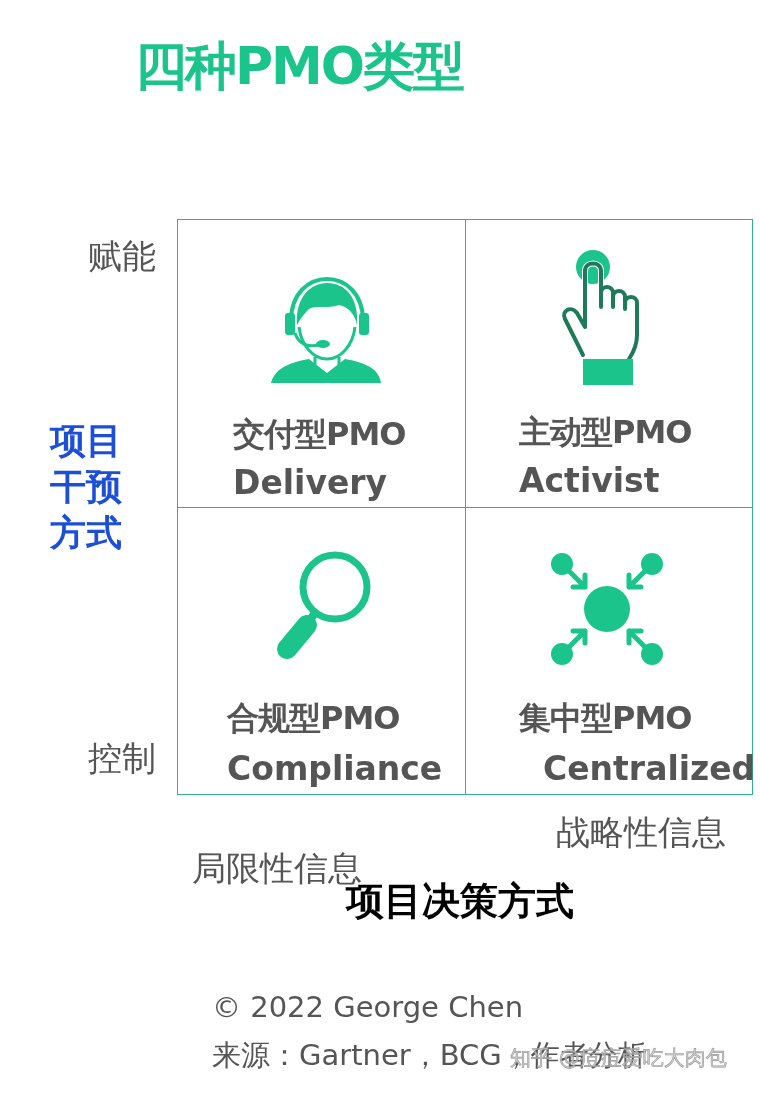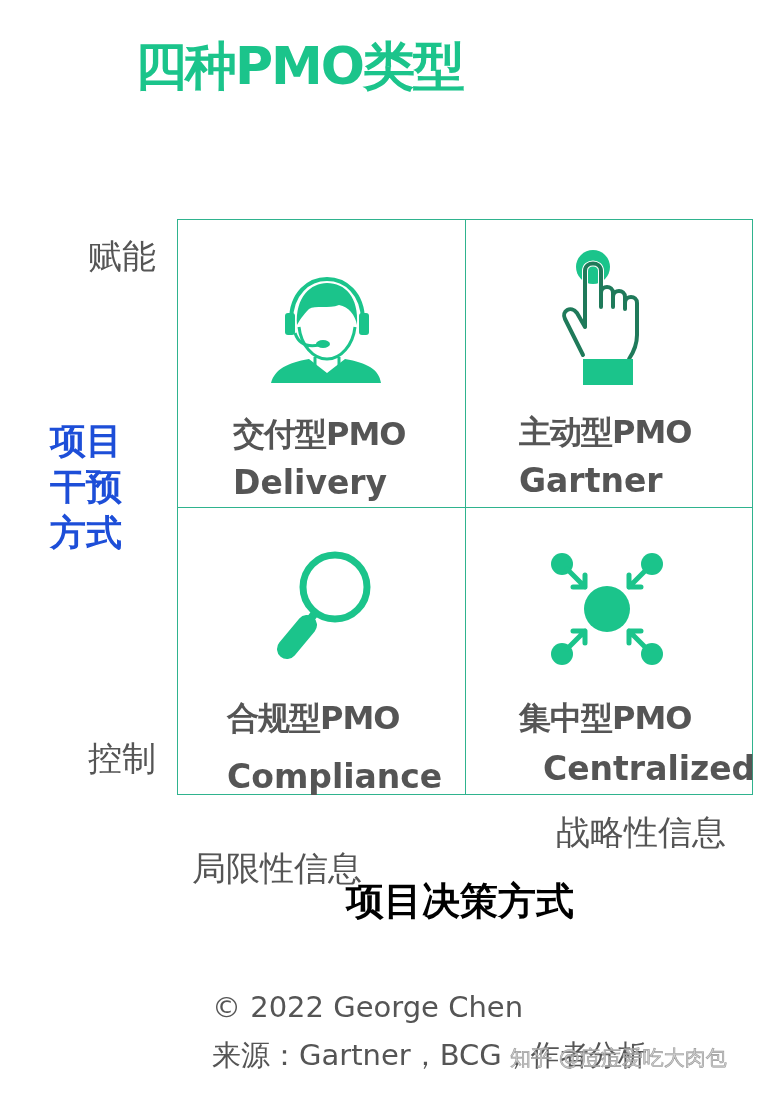--- a/index.html
+++ b/index.html
@@ -69,31 +69,31 @@
   </div>
 
   <div class="cell" style="left:288px; top:0;">
     <svg style="left:96px; top:28px;" width="90" height="140" viewBox="0 0 90 140">
       <circle cx="32" cy="20" r="17" fill="#1bc48b"></circle>
       <path d="M24 24 L24 62 M24 24 C24 14 40 14 40 24 L40 62" fill="none" stroke="#ffffff" stroke-width="6"></path>
       <path d="M24 80 L24 24 C24 14 40 14 40 24 L40 60 L40 46 C40 38 52 38 52 46 L52 60 L52 50 C52 42 64 42 64 50 L64 62 L64 56 C64 48 76 48 76 56 L76 88 C76 98 72 106 68 112 M24 80 L16 66 C10 58 0 64 4 72 L22 108" fill="none" stroke="#1f7a5a" stroke-width="4" stroke-linejoin="round" stroke-linecap="round"></path>
       <rect x="22" y="112" width="50" height="26" fill="#1bc48b"></rect>
     </svg>
     <div class="cn" style="left:54px; top:192px;">主动型PMO</div>
-    <div class="en" style="left:54px; top:242px;">Gartner</div>
+    <div class="en" style="left:54px; top:242px;">Activist</div>
   </div>
 
   <div class="cell" style="left:0; top:288px;text-align:right;">
     <svg style="left:98px; top:42px;" width="100" height="116" viewBox="0 0 100 116">
       <circle cx="60" cy="38" r="32" fill="none" stroke="#1bc48b" stroke-width="7"></circle>
       <line x1="40" y1="64" x2="34" y2="72" stroke="#1bc48b" stroke-width="8"></line>
       <line x1="32" y1="76" x2="12" y2="100" stroke="#1bc48b" stroke-width="20" stroke-linecap="round"></line>
     </svg>
     <div class="cn" style="left:50px; top:190px;">合规型PMO</div>
-    <div class="en" style="left:50px; top:242px;margin-top:8px;">Compliance</div>
+    <div class="en" style="left:50px; top:242px;">Compliance</div>
   </div>
 
   <div class="cell" style="left:288px; top:288px;border-radius:28px;">
     <svg style="left:84px; top:44px;" width="116" height="116" viewBox="0 0 116 116">
       <circle cx="58" cy="58" r="23" fill="#1bc48b"></circle>
       <circle cx="13" cy="13" r="11" fill="#1bc48b"></circle>
       <circle cx="103" cy="13" r="11" fill="#1bc48b"></circle>
       <circle cx="13" cy="103" r="11" fill="#1bc48b"></circle>
       <circle cx="103" cy="103" r="11" fill="#1bc48b"></circle>
       <g stroke="#1bc48b" stroke-width="5" fill="none" stroke-linecap="round" stroke-linejoin="round">

